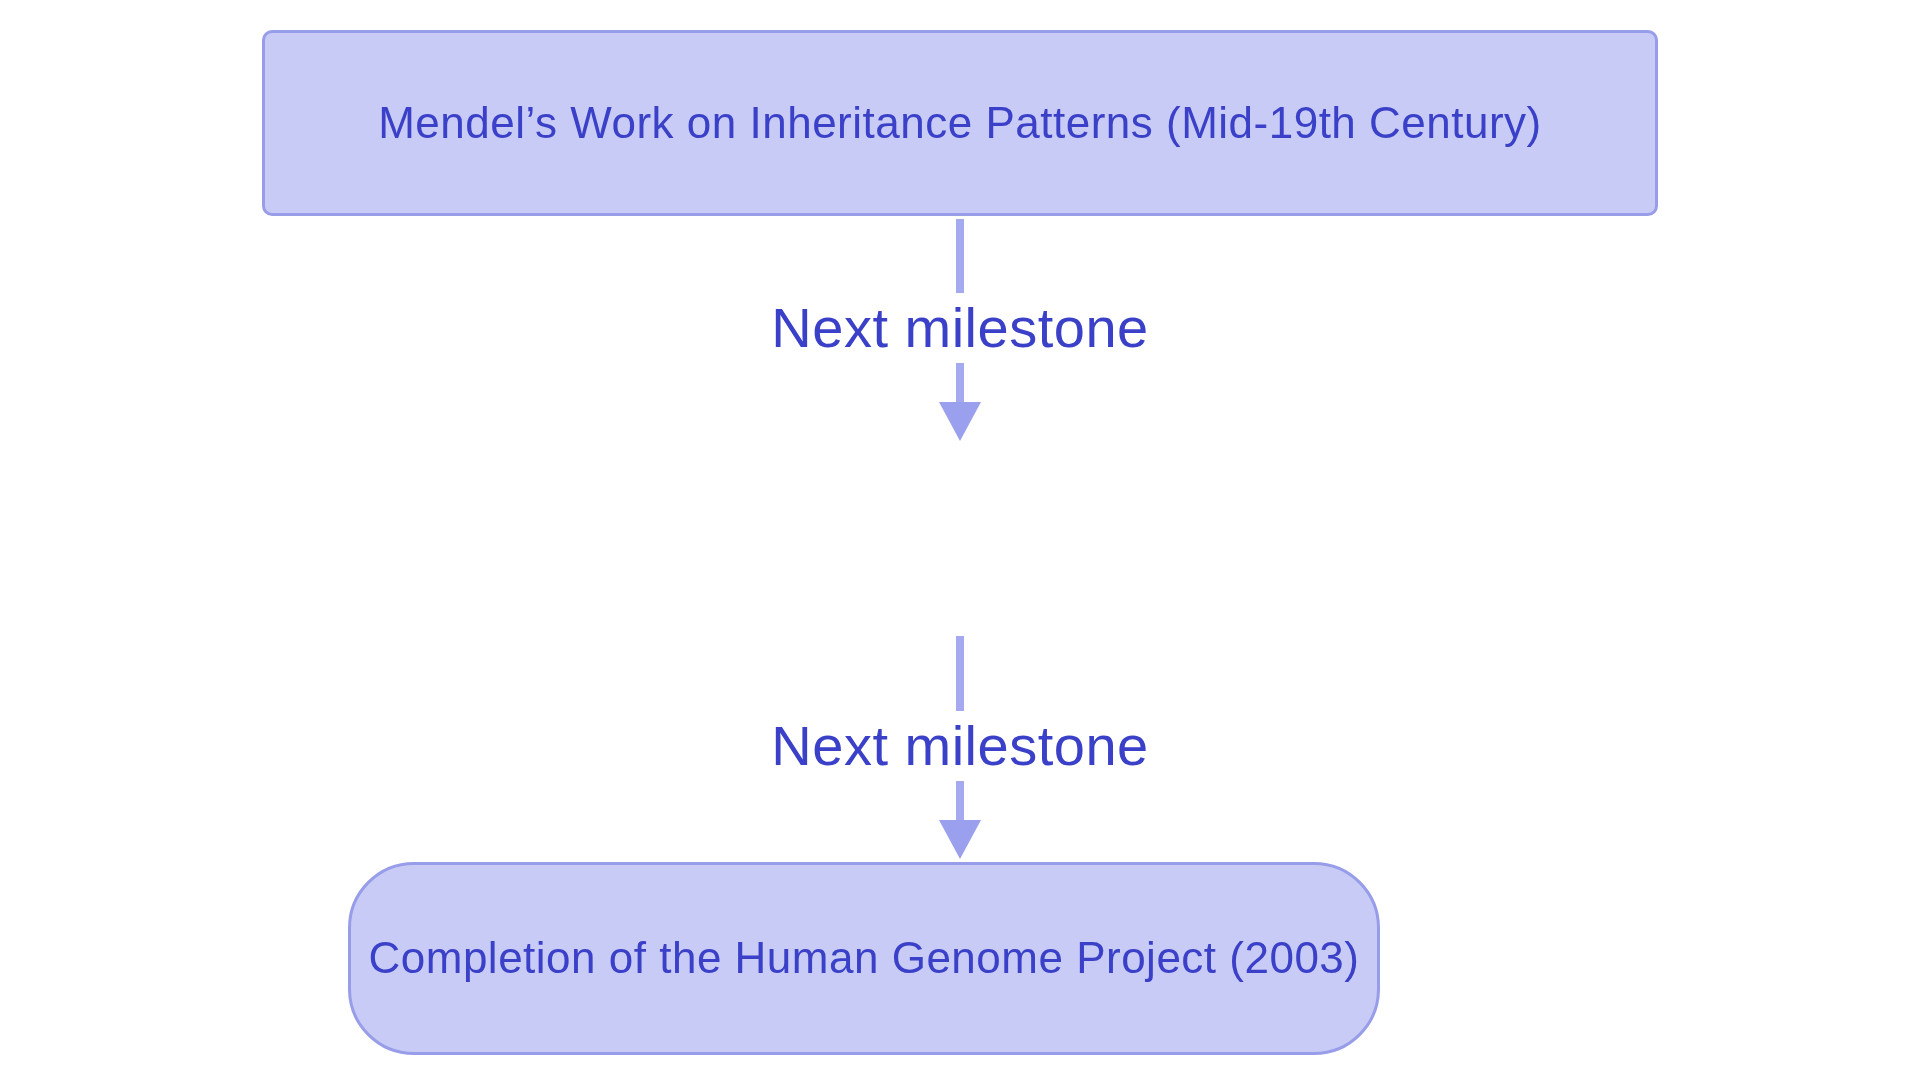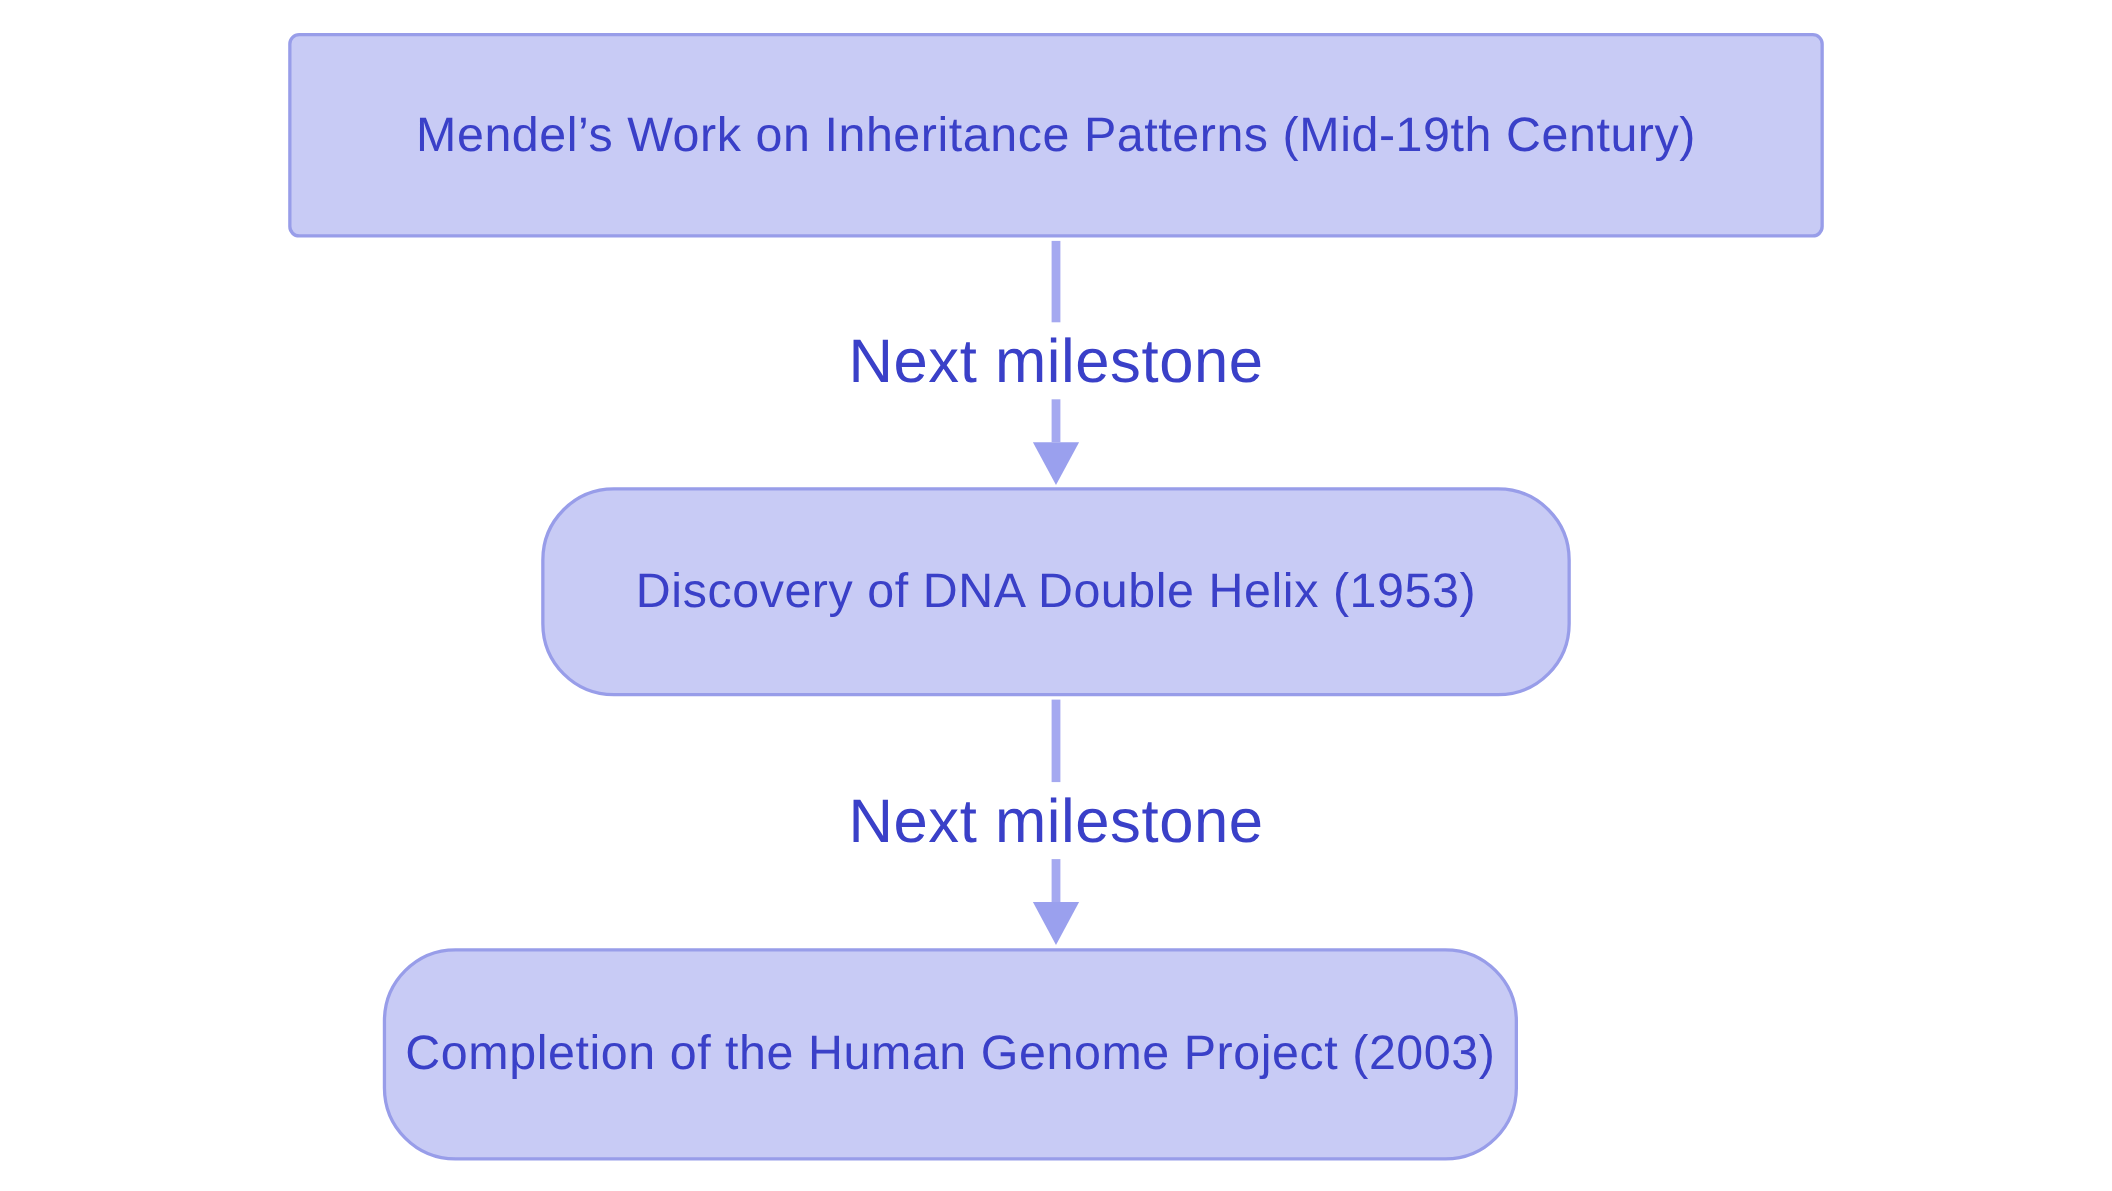--- a/index.html
+++ b/index.html
@@ -83,23 +83,20 @@
 <div class="canvas">
 
   <div class="node node1">
     <span class="node-label">Mendel’s Work on Inheritance Patterns (Mid-19th Century)</span>
   </div>
 
   <div class="edge-line edge1-line"></div>
   <div class="edge-arrowhead edge1-head"></div>
   <div class="edge-label edge1-label">Next milestone</div>
 
-  <div class="node node2">
-    <span class="node-label">Discovery of DNA Double Helix (1953)</span>
-  </div>
 
   <div class="edge-line edge2-line"></div>
   <div class="edge-arrowhead edge2-head"></div>
   <div class="edge-label edge2-label">Next milestone</div>
 
   <div class="node node3">
     <span class="node-label">Completion of the Human Genome Project (2003)</span>
   </div>
 
 </div>

